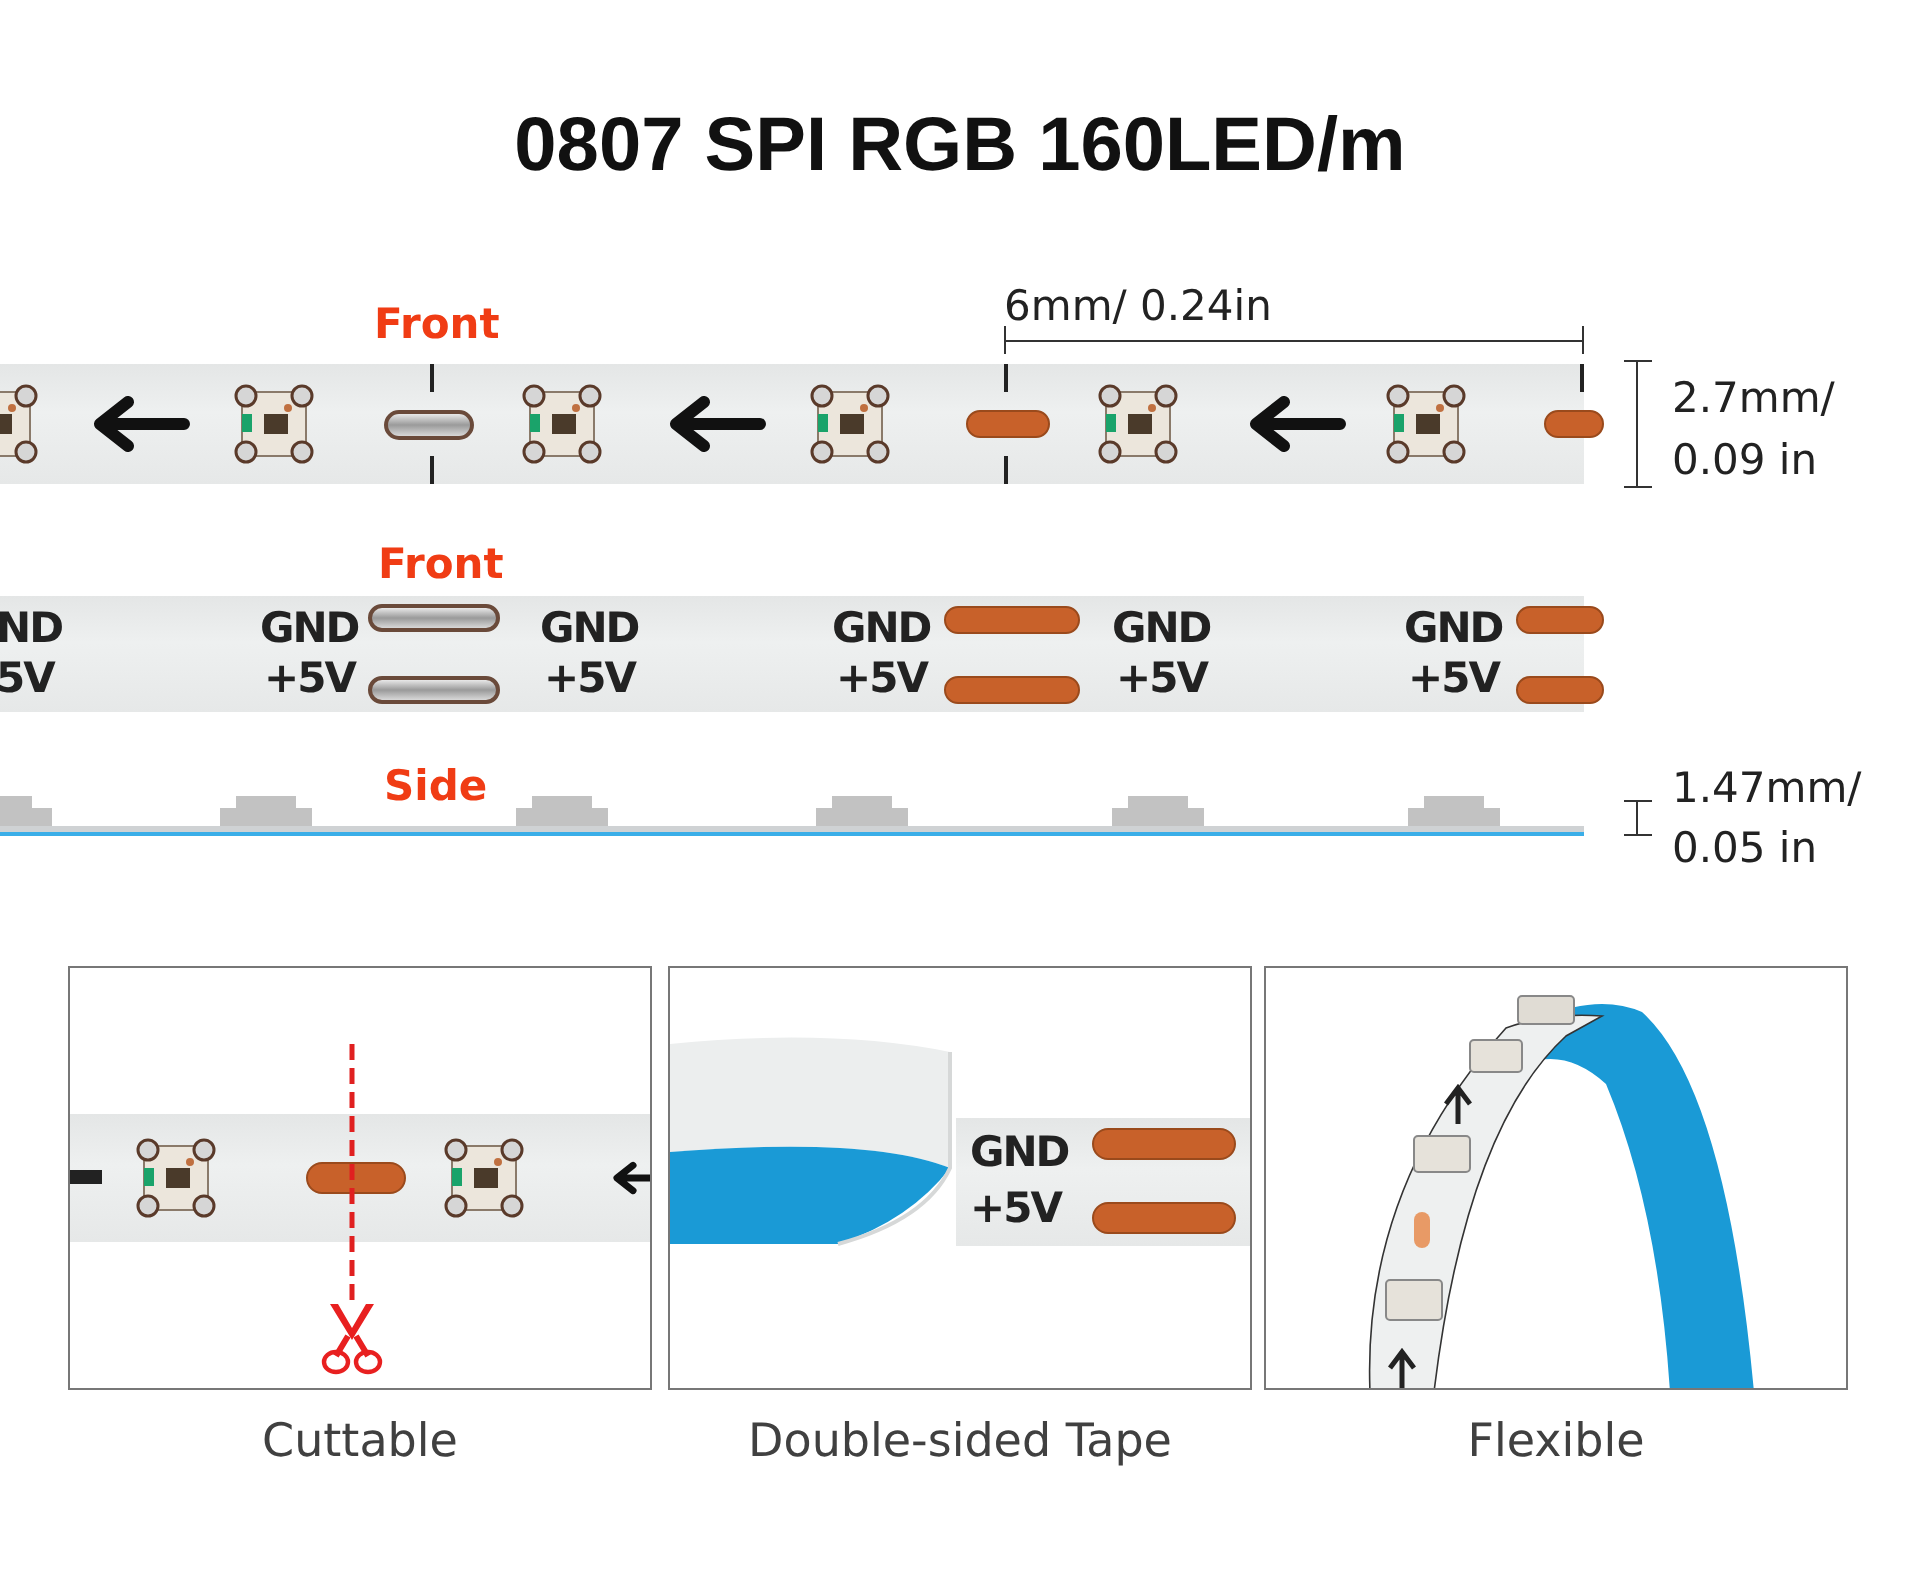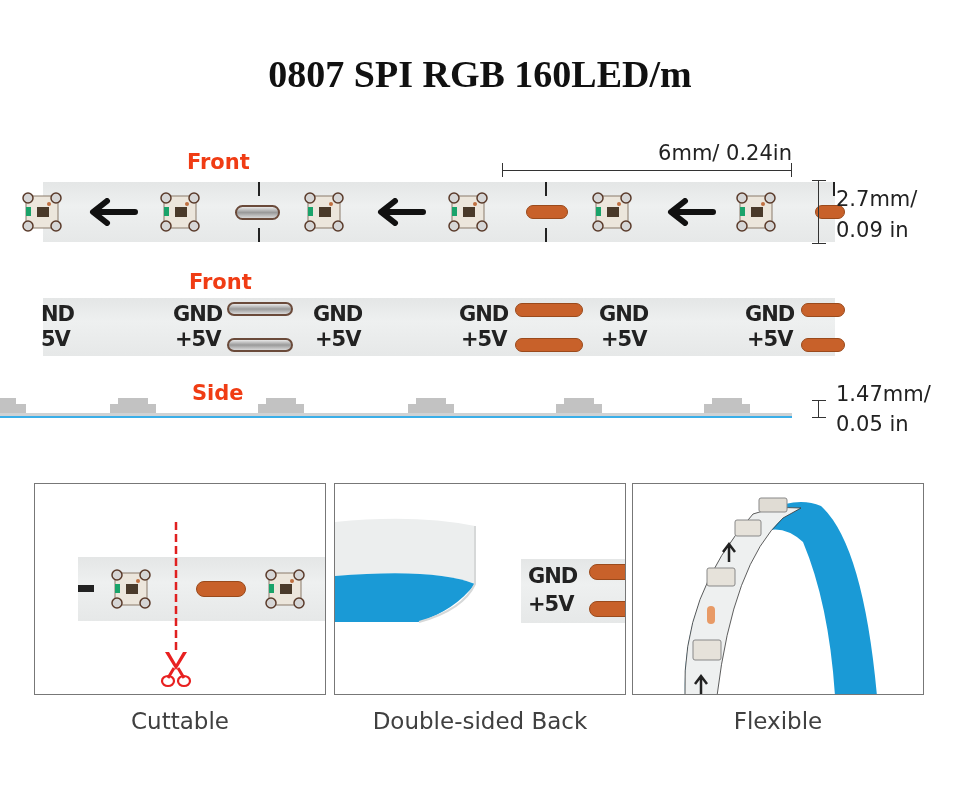--- a/index.html
+++ b/index.html
@@ -1,20 +1,20 @@
 <!DOCTYPE html>
 <html><head>
 <meta charset="utf-8">
 <style>
   * { box-sizing: border-box; margin: 0; padding: 0; }
   body { width: 960px; height: 794px; background: #ffffff; position: relative; overflow: hidden; font-family: "Liberation Sans", "DejaVu Sans", sans-serif; color: #111; }
   .abs { position: absolute; }
-  .title { left: 0; width: 960px; top: 52px; text-align: center; font-size: 38px; font-weight: bold; letter-spacing: 0px; color: #111; font-family: Liberation Serif, serif; }
+  .title { left: 0; width: 960px; top: 52px; text-align: center; font-size: 38px; font-weight: bold; letter-spacing: 0px; color: #111; font-family: Liberation Sans, sans-serif; }
   .section-label { font-size: 21px; font-weight: bold; color: #f03c14; font-family: "DejaVu Sans", sans-serif; }
-  .strip { background: linear-gradient(#e4e6e6, #eef0f0 40%, #e6e8e8); margin-left: 43px; }
+  .strip { background: linear-gradient(#e4e6e6, #eef0f0 40%, #e6e8e8); }
   .dim-text { font-size: 21px; color: #222; line-height: 26px; font-family: "DejaVu Sans", sans-serif; }
   .led { width: 42px; height: 42px; }
   .arrow { width: 52px; height: 28px; }
   .pad-copper { background: #c8612a; border-radius: 12px; border: 1px solid #9a4a1c; }
   .pad-solder { background: linear-gradient(#e8e8e8, #9a9a9a 50%, #d8d8d8); border-radius: 12px; border: 2px solid #6a4a3a; }
   .back-text { font-size: 21px; font-weight: bold; color: #222; line-height: 25px; font-family: "DejaVu Sans", sans-serif; letter-spacing: -1px; }
   .cut-mark { width: 2px; background: #222; }
   .card { border: 1px solid #777; background: #fff; overflow: hidden; }
   .caption { font-size: 23px; color: #404040; text-align: center; font-family: "DejaVu Sans", sans-serif; }
   .bump { background: #c2c2c2; }
@@ -24,21 +24,21 @@
 
 <div class="abs title">0807 SPI RGB 160LED/m</div>
 
 <div class="abs section-label" style="left:187px; top:150px;">Front</div>
 
 <div class="abs" style="left:502px; top:163px; width:290px; height:16px;">
   <div class="abs" style="left:0; top:0; width:1px; height:14px; background:#333;"></div>
   <div class="abs" style="left:0; top:7px; width:290px; height:1px; background:#333;"></div>
   <div class="abs" style="left:289px; top:0; width:1px; height:14px; background:#333;"></div>
 </div>
-<div class="abs dim-text" style="left:502px; width:290px; text-align:right; top:140px;">6mm/ 0.24in</div>
+<div class="abs dim-text" style="left:502px; width:290px; text-align:left; top:140px;">6mm/ 0.24in</div>
 
 <div class="abs strip" style="left:0; top:182px; width:792px; height:60px;">
 
   <svg class="abs led" style="left:-22px; top:9px;" viewBox="0 0 42 42">
       <use href="#led"></use>
     </svg>
   <svg class="abs arrow" style="left:44px; top:16px;" viewBox="0 0 52 28">
       <use href="#arrowl"></use>
     </svg>
   <svg class="abs led" style="left:116px; top:9px;" viewBox="0 0 42 42">
@@ -165,21 +165,21 @@
     <path d="M0 62 Q100 54 140 70 Q120 96 84 108 L0 108 Z" fill="#1a9ad6"></path>
     <path d="M140 12 L140 70 Q128 96 84 108" fill="none" stroke="#d6d8d8" stroke-width="2"></path>
   </svg>
   <div class="abs strip" style="left:143px; top:75px; width:150px; height:64px;">
     <div class="abs back-text" style="left:7px; top:5px;">GND</div>
     <div class="abs back-text" style="left:7px; top:33px;">+5V</div>
     <div class="abs pad-copper" style="left:68px; top:5px; width:72px; height:16px;"></div>
     <div class="abs pad-copper" style="left:68px; top:42px; width:72px; height:16px;"></div>
   </div>
 </div>
-<div class="abs caption" style="left:334px; width:292px; top:708px;">Double-sided Back</div>
+<div class="abs caption" style="left:334px; width:292px; top:708px;">Double-sided Tape</div>
 
 <div class="abs card" style="left:632px; top:483px; width:292px; height:212px;">
   <svg class="abs" style="left:0; top:0; width:292px; height:212px;" viewBox="0 0 292 212">
     <path d="M52 212 Q48 110 120 34 Q160 10 188 22 Q230 60 244 212 L202 212 Q196 120 170 58 Q150 40 130 48 Q80 110 84 212 Z" fill="#1a9ad6"></path>
     <path d="M52 212 Q48 110 120 30 Q142 22 168 24 L150 34 Q100 80 84 212 Z" fill="#eef0f0" stroke="#333" stroke-width="0.8"></path>
     <rect x="126" y="14" width="28" height="14" rx="2" fill="#e0dcd4" stroke="#888"></rect>
     <rect x="102" y="36" width="26" height="16" rx="2" fill="#e6e2da" stroke="#888"></rect>
     <rect x="74" y="84" width="28" height="18" rx="2" fill="#e6e2da" stroke="#888"></rect>
     <rect x="60" y="156" width="28" height="20" rx="2" fill="#e6e2da" stroke="#888"></rect>
     <rect x="74" y="122" width="8" height="18" rx="4" fill="#e89a66"></rect>

